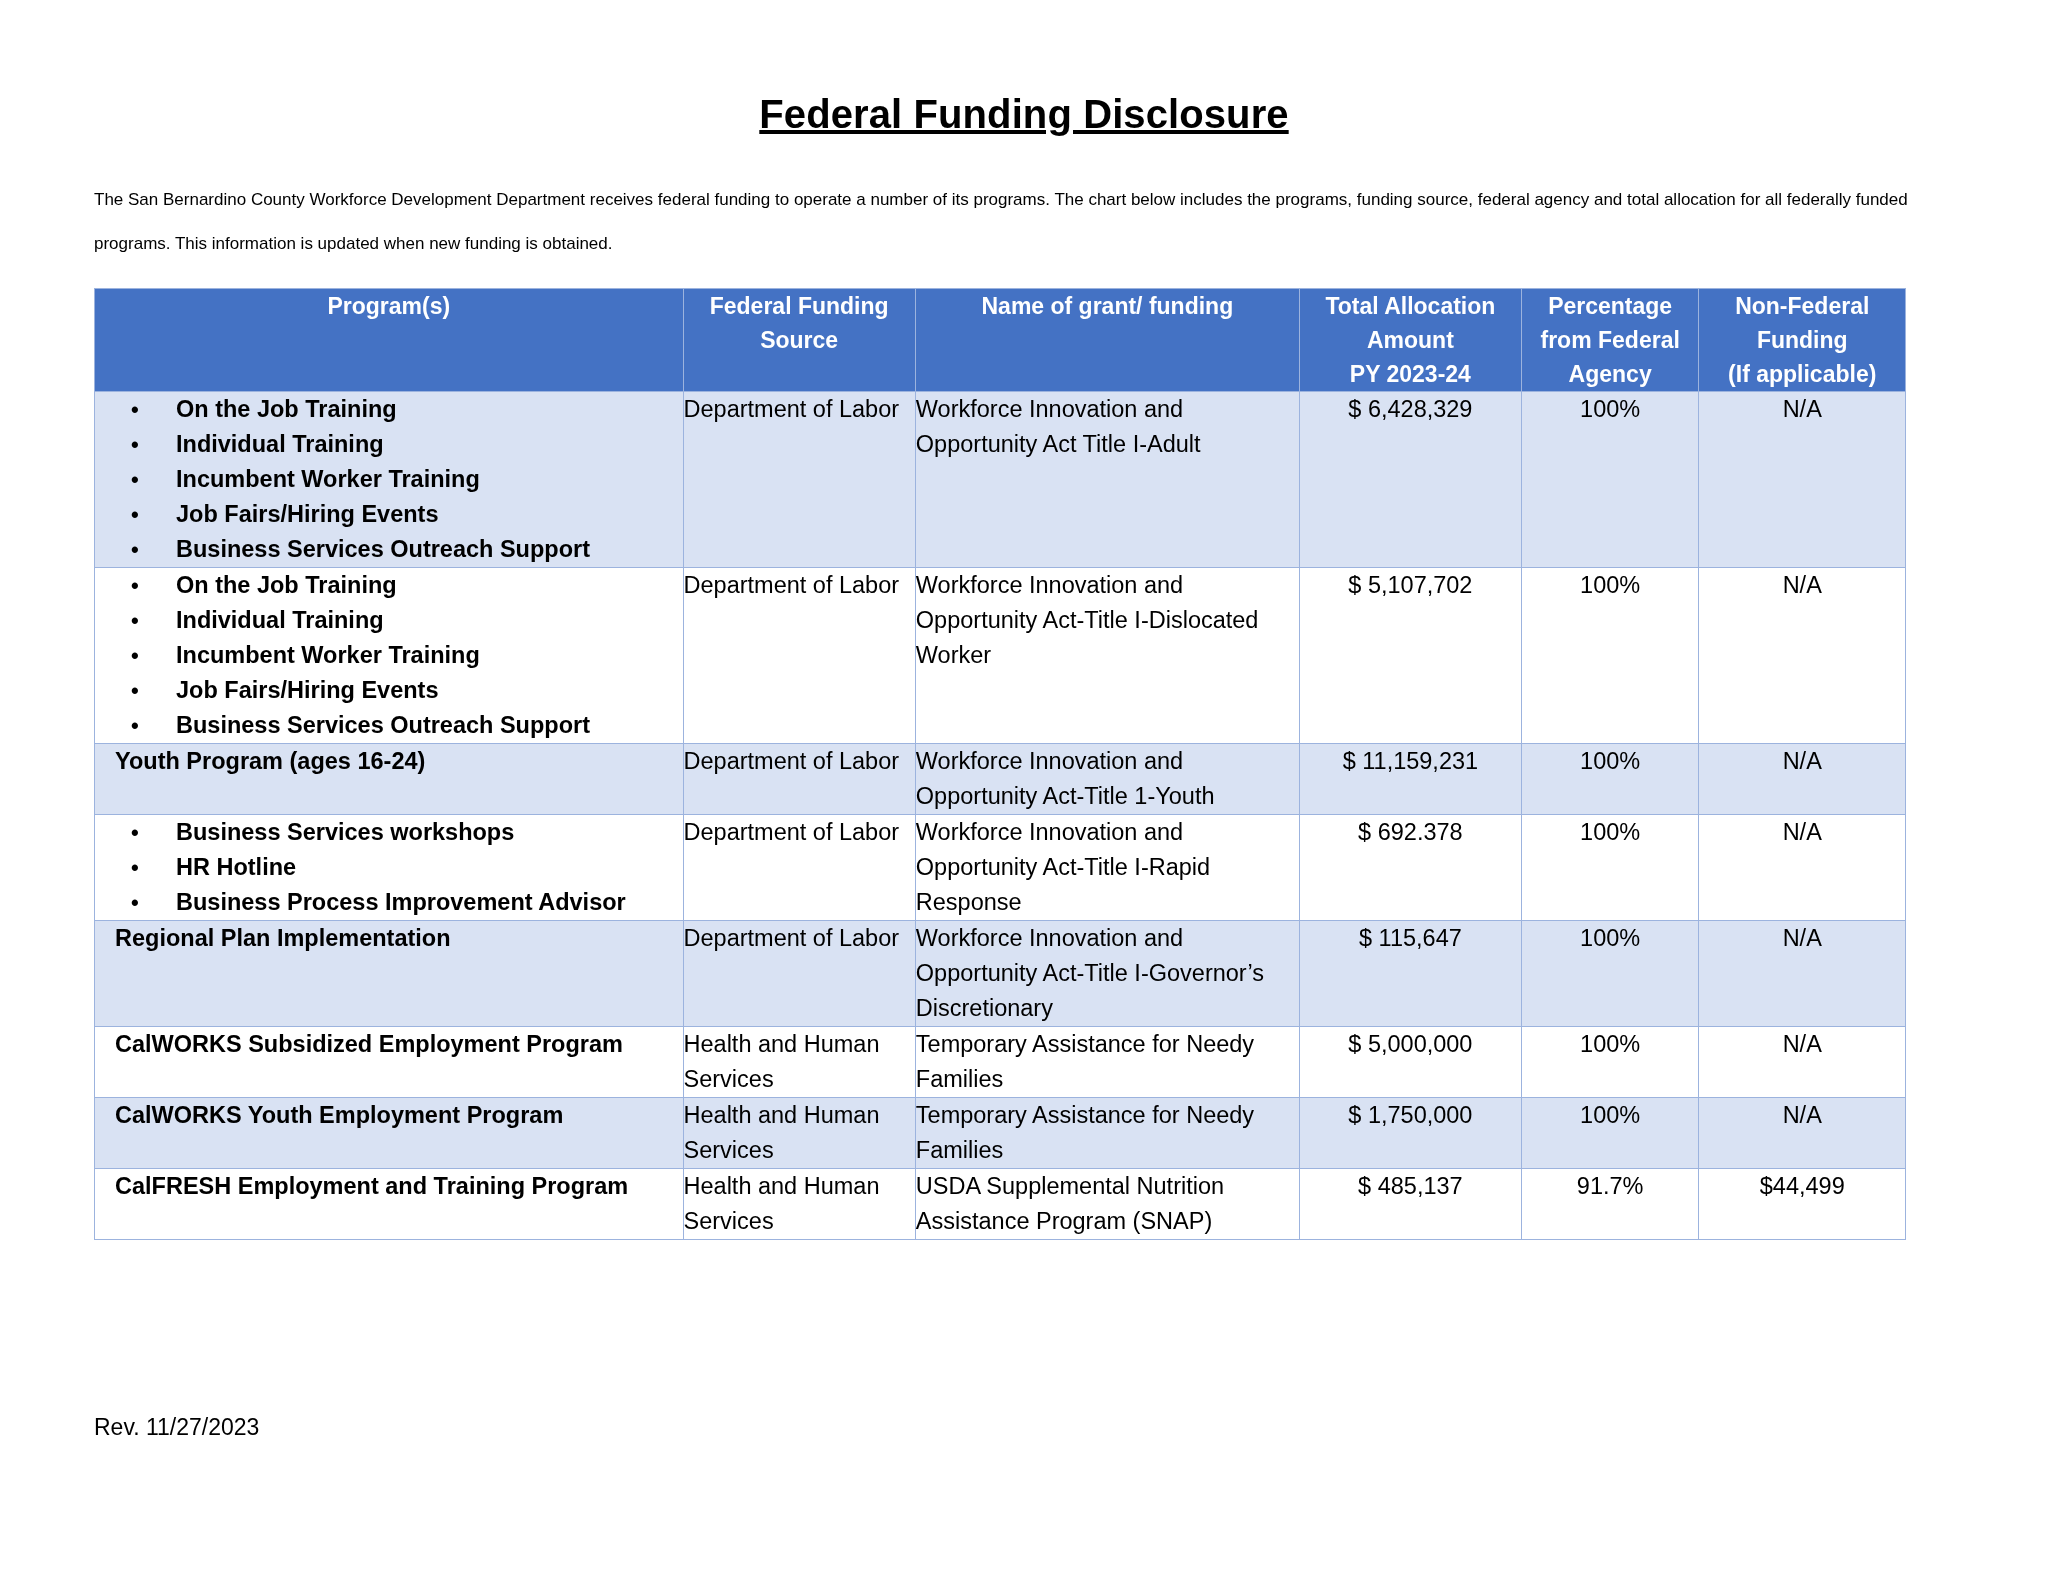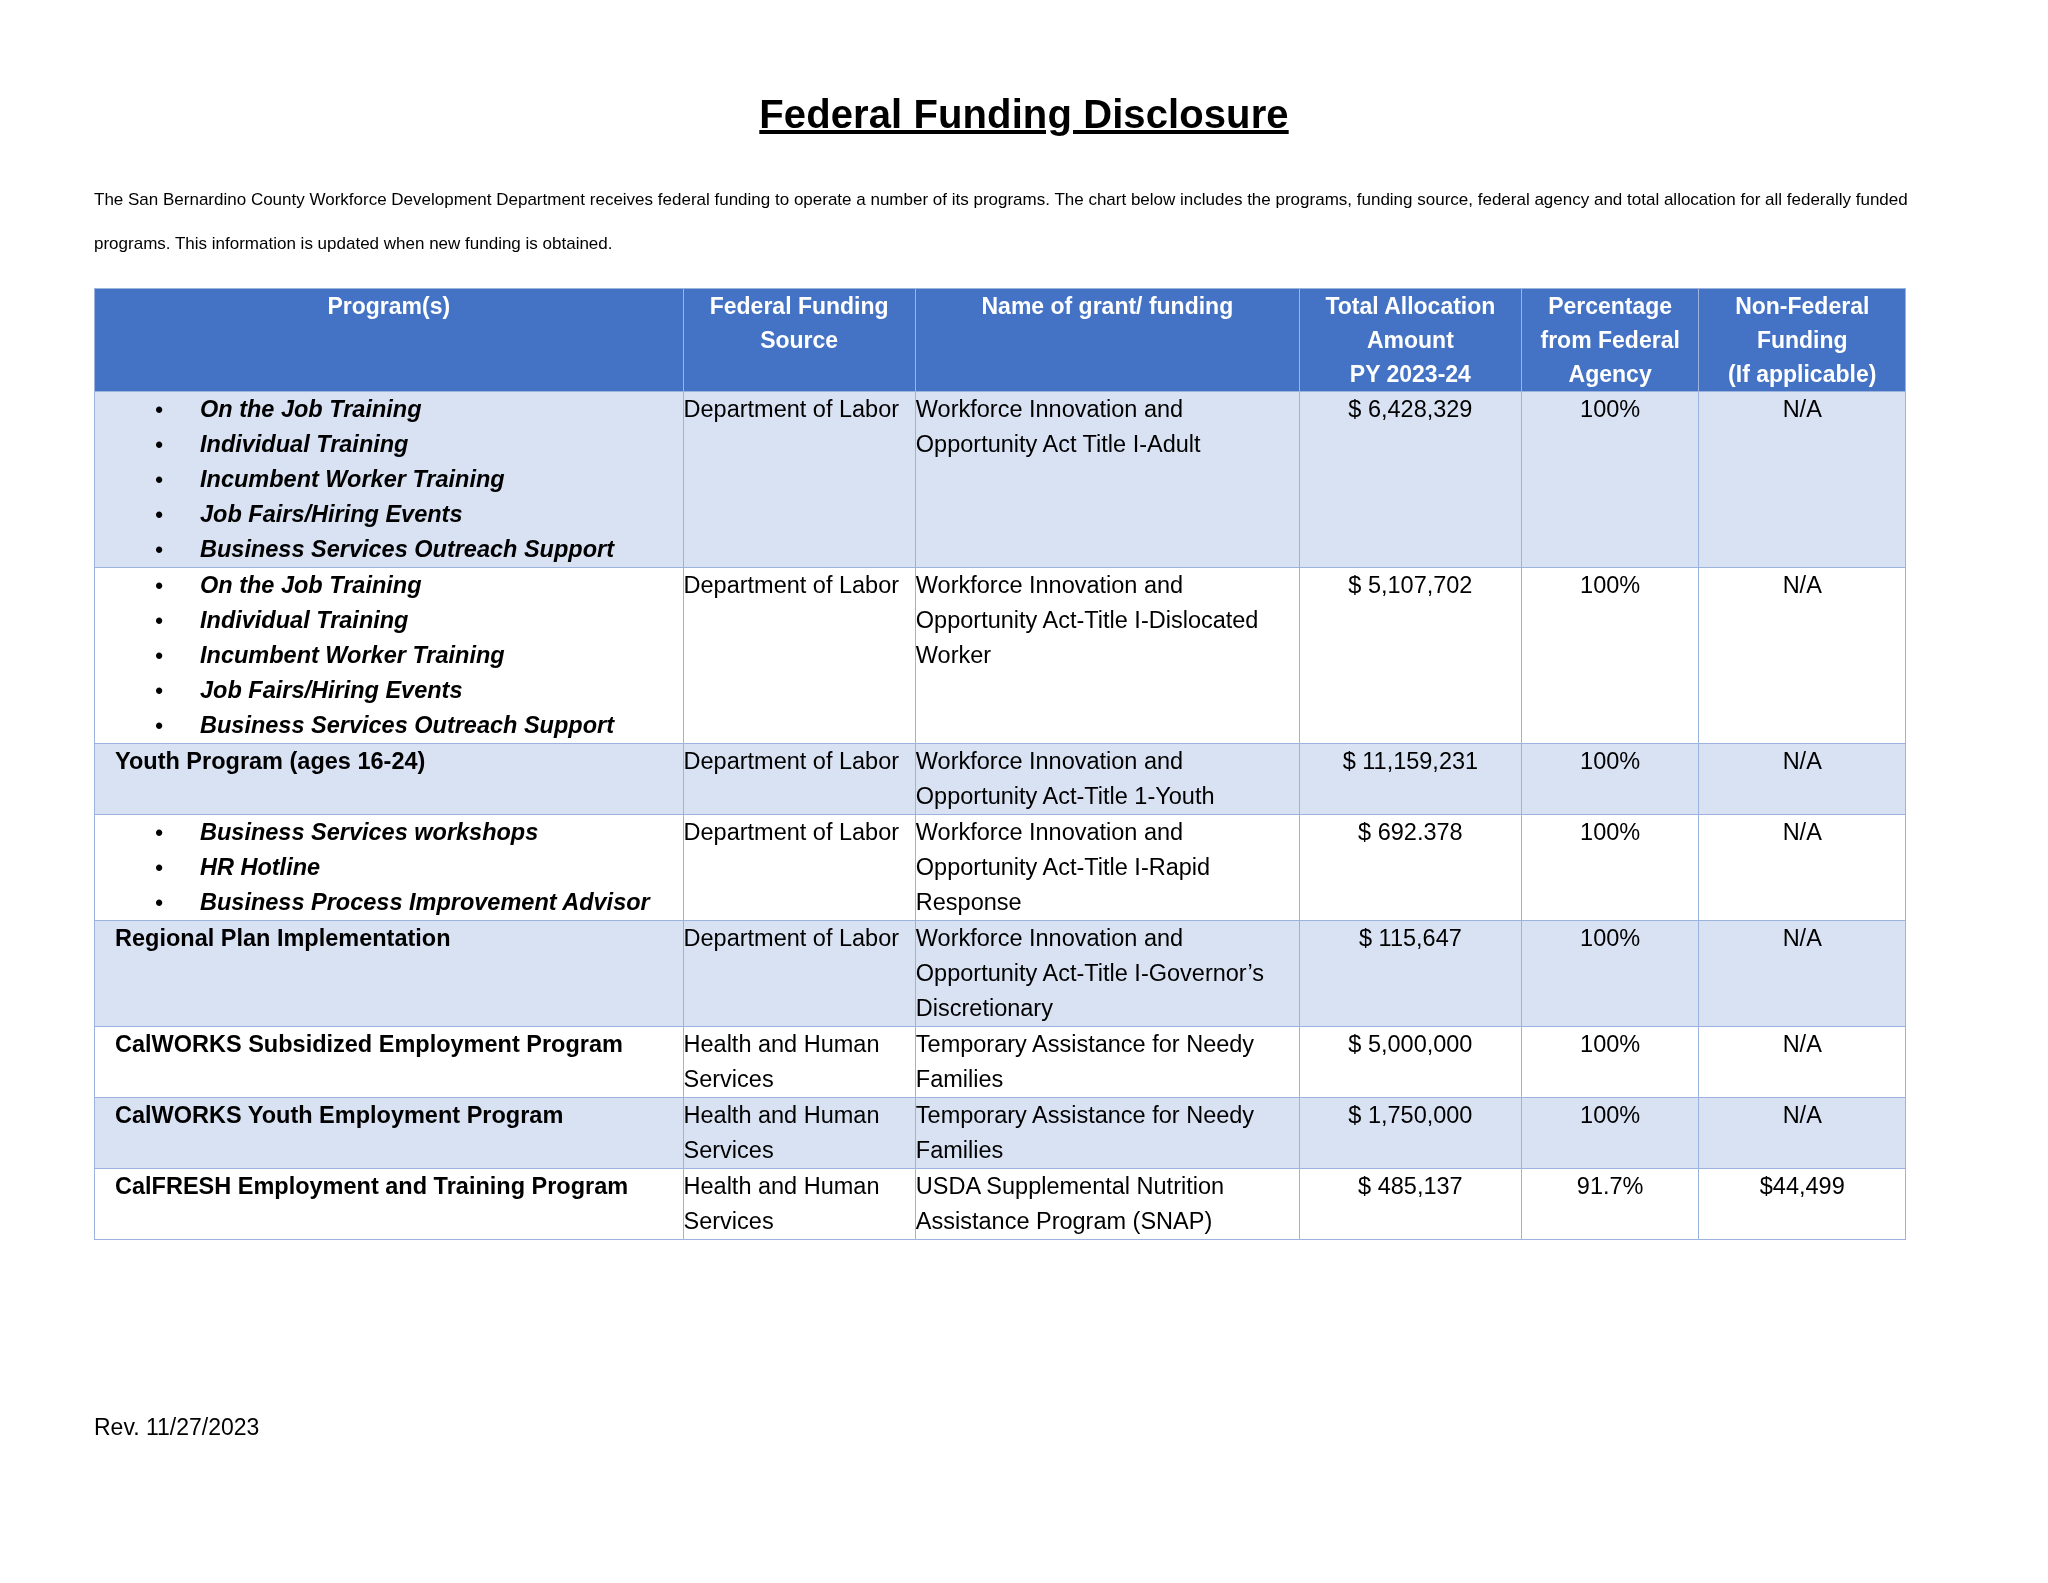--- a/index.html
+++ b/index.html
@@ -85,23 +85,22 @@
   tr.shaded td { background: #D9E2F3; }
   tr.plain  td { background: #ffffff; }
 
   td.program { padding-left: 8px; }
   td.program .plain-label {
     font-weight: bold;
     padding-left: 20px;
   }
   ul.bullets {
     margin: 0;
-    padding: 0 0 0 60px;
+    padding: 0 0 0 36px;
     list-style: none;
-    font-style: italic;
   }
   ul.bullets li {
     font-weight: bold;
     position: relative;
     line-height: 35px;
     padding-left: 45px;
   }
   ul.bullets li::before {
     content: "\2022";
     position: absolute;

